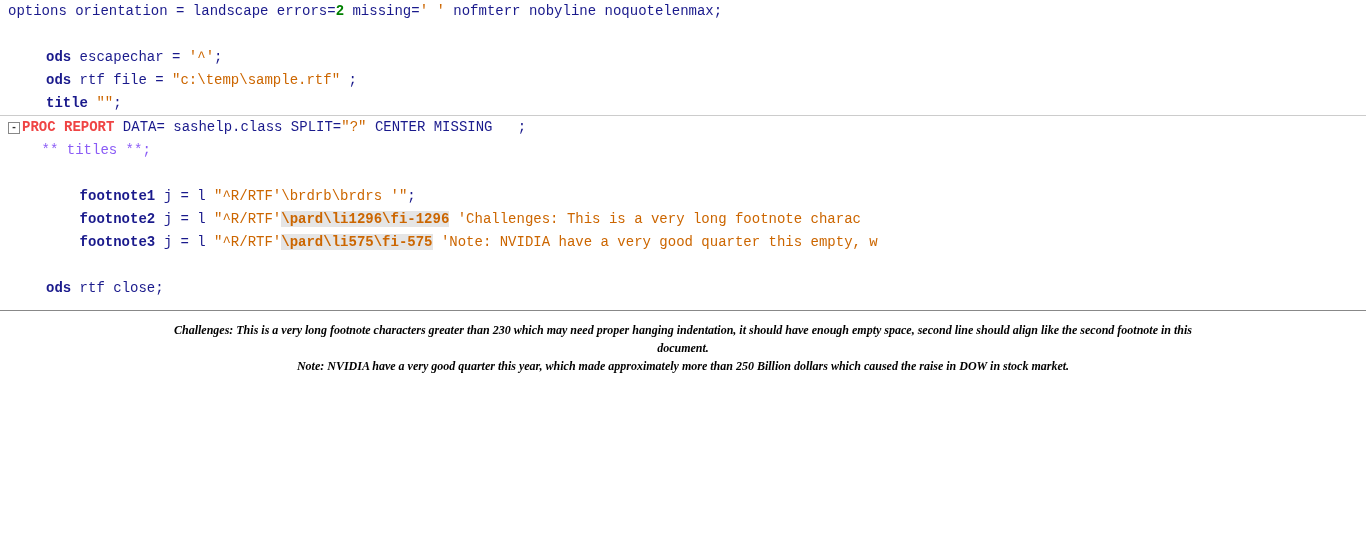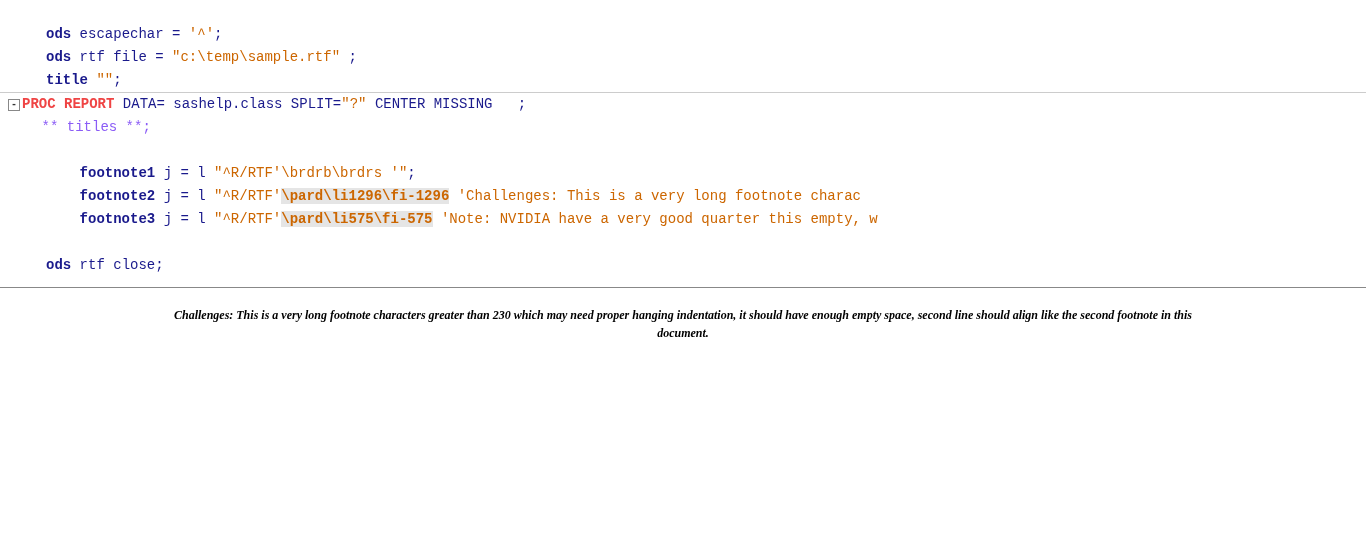--- a/index.html
+++ b/index.html
@@ -89,38 +89,39 @@
     }
 
     .highlight-yellow {
       background-color: #e5e5e5;
       font-weight: bold;
     }
 
     .footnote-section {
       margin-top: 10px;
       border-top: 1px solid #888888;
-      padding: 18px 150px 10px 150px;
+      padding: 10px 150px 10px 150px;
     }
 
     .footnote-text {
       font-family: 'Times New Roman', Times, serif;
       font-size: 12px;
       color: #000000;
       font-style: italic;
       font-weight: bold;
       text-align: center;
       line-height: 1.5;
     }
   </style>
 </head>
 <body>
 
 <div class="code-area">
 
+  <span class="code-line"><span class="kw-options">options</span> orientation = landscape errors=<span class="val-number">2</span> missing=<span class="str-quoted">' '</span> nofmterr nobyline noquotelenmax;</span>
 
   <span class="code-line"> </span>
 
   <span class="code-line"><span class="kw-blue">ods</span> escapechar = <span class="str-orange">'^'</span>;</span>
 
 
   <span class="code-line"><span class="kw-blue">ods</span> rtf file = <span class="str-orange">"c:\temp\sample.rtf"</span> ;</span>
 
   <span class="code-line has-border-bottom"><span class="kw-blue">title</span> <span class="str-orange">""</span>;</span>
 
@@ -137,13 +138,14 @@
   <span class="code-line">    <span class="kw-blue">footnote3</span> j = l <span class="str-orange">"^R/RTF'<span class="highlight-yellow">\pard\li575\fi-575</span></span><span class="str-orange"> 'Note: NVIDIA have a very good quarter this empty, w</span></span>
 
   <span class="code-line"> </span>
 
   <span class="code-line"><span class="kw-blue">ods</span> rtf close;</span>
 
 </div>
 
 <div class="footnote-section">
   <p class="footnote-text">Challenges: This is a very long footnote characters greater than 230 which may need proper hanging indentation, it should have enough empty space, second line should align like the second footnote in this document.</p>
+  <p class="footnote-text">Note: NVIDIA have a very good quarter this year, which made approximately more than 250 Billion dollars which caused the raise in DOW in stock market.</p>
 </div>
 
 </body></html>

